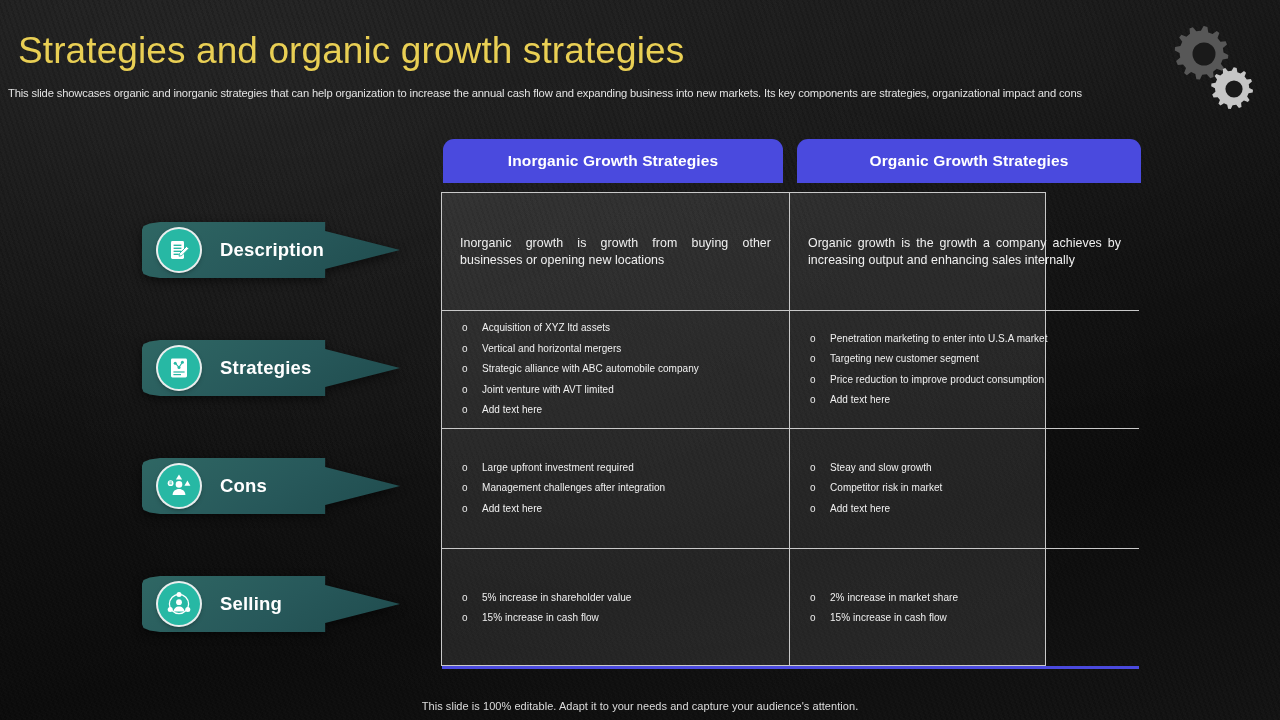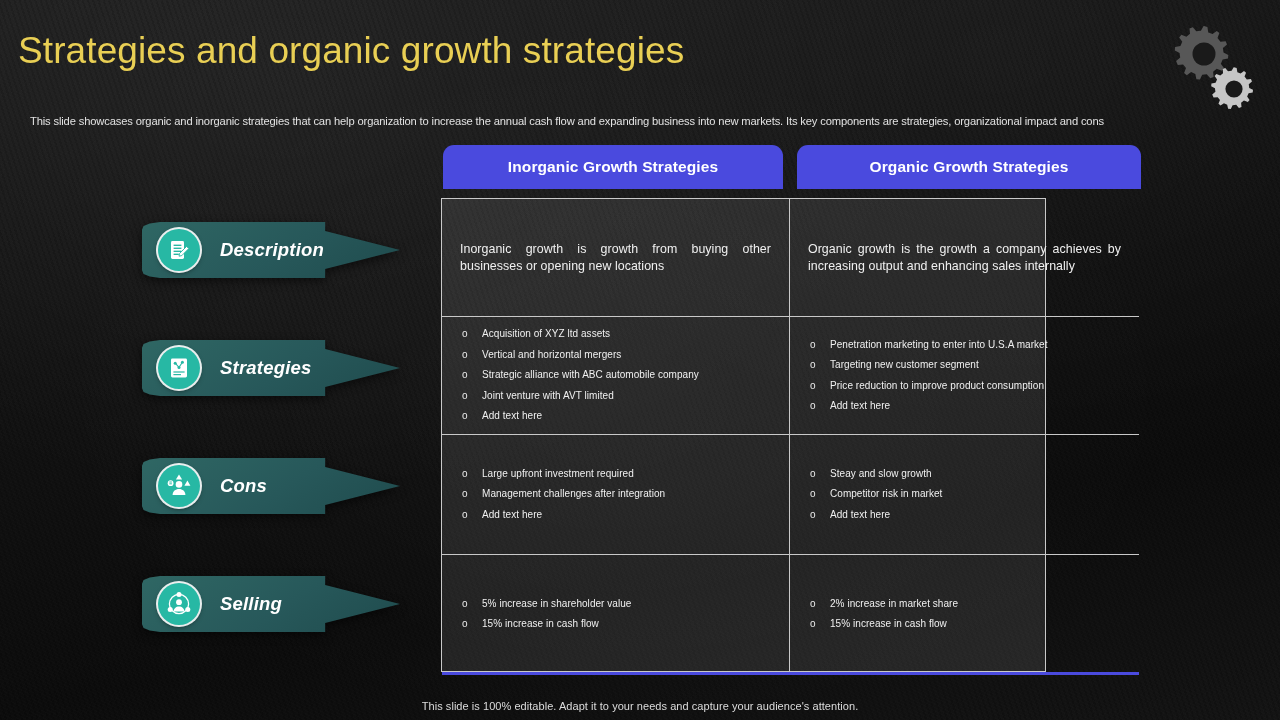--- a/index.html
+++ b/index.html
@@ -39,40 +39,38 @@
     position: absolute;
     left: 18px; top: 30px;
     font-size: 37px;
     font-weight: 400;
     letter-spacing: 0.1px;
     color: #e9cf54;
     white-space: nowrap;
   }
   #subtitle {
     position: absolute;
-    left: 30px; top: 87px;
+    left: 8px; top: 87px;
     width: 1140px;
     font-size: 11.2px;
     color: #e2e2e2;
     white-space: nowrap;
     letter-spacing: -0.15px;
-    margin-top: 28px;
   }
 
   
   #gears { position: absolute; right: 18px; top: 22px; width: 90px; height: 92px; }
   .gear { position: absolute; }
 
   
   .step {
     position: absolute;
     left: 142px;
     width: 258px;
     height: 67px;
-    font-style: italic;
   }
   .step .arrow-body {
     position: absolute;
     left: 0; top: 0;
     width: 258px; height: 56px;
     filter: drop-shadow(0 3px 5px rgba(0,0,0,0.55));
   }
   .step .arrow-shape {
     position: absolute; inset: 0;
     background: linear-gradient(145deg, #2f6764 0%, #27585a 55%, #1f4b4d 100%);
@@ -97,21 +95,21 @@
     position: absolute;
     left: 16px; top: 7px;
     width: 42px; height: 42px;
     border-radius: 50%;
     background: #27b8a4;
     box-shadow: 0 0 0 2px rgba(255,255,255,0.90), 0 2px 5px rgba(0,0,0,0.5);
     display: flex; align-items: center; justify-content: center;
   }
 
   
-  #table { position: absolute; left: 441px; top: 139px; width: 697px; height: 527px; margin-top: 6px; }
+  #table { position: absolute; left: 441px; top: 139px; width: 697px; height: 527px; }
 
   .tab {
     position: absolute;
     top: 0;
     height: 44px;
     background: #4a4ade;
     border-radius: 11px 11px 0 0;
     display: flex; align-items: center; justify-content: center;
     color: #ffffff;
     font-size: 15.5px;

